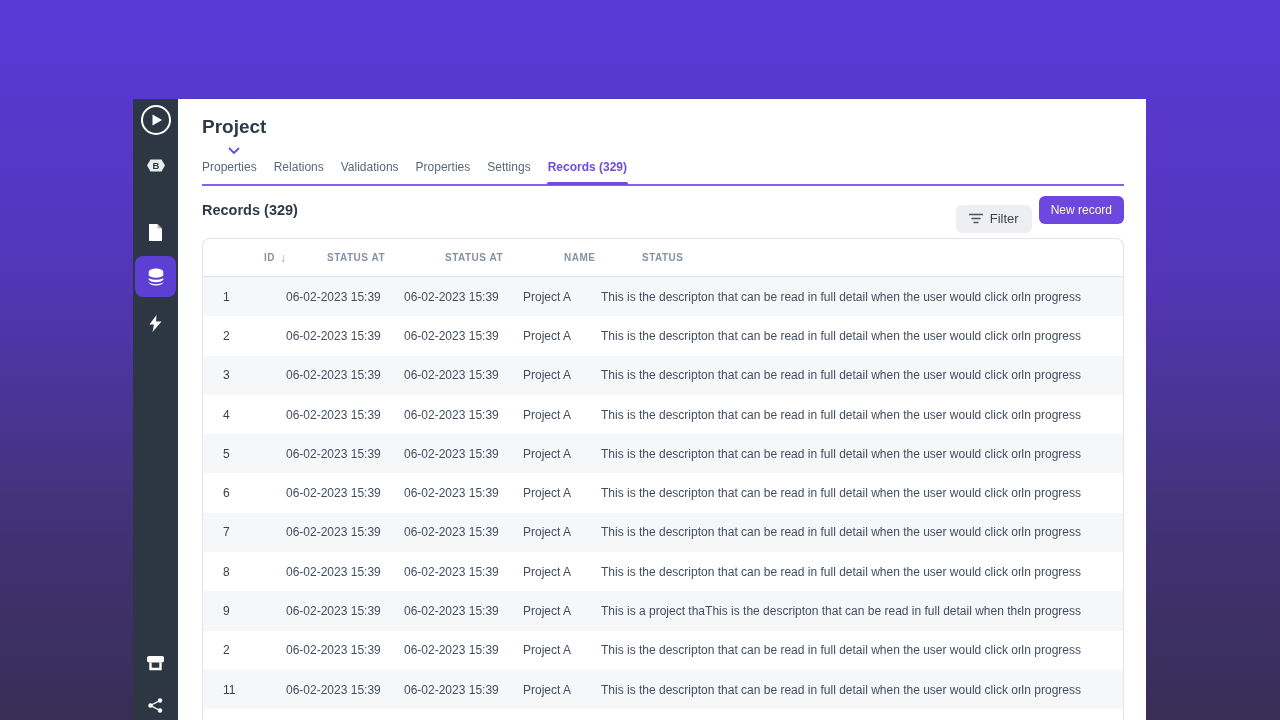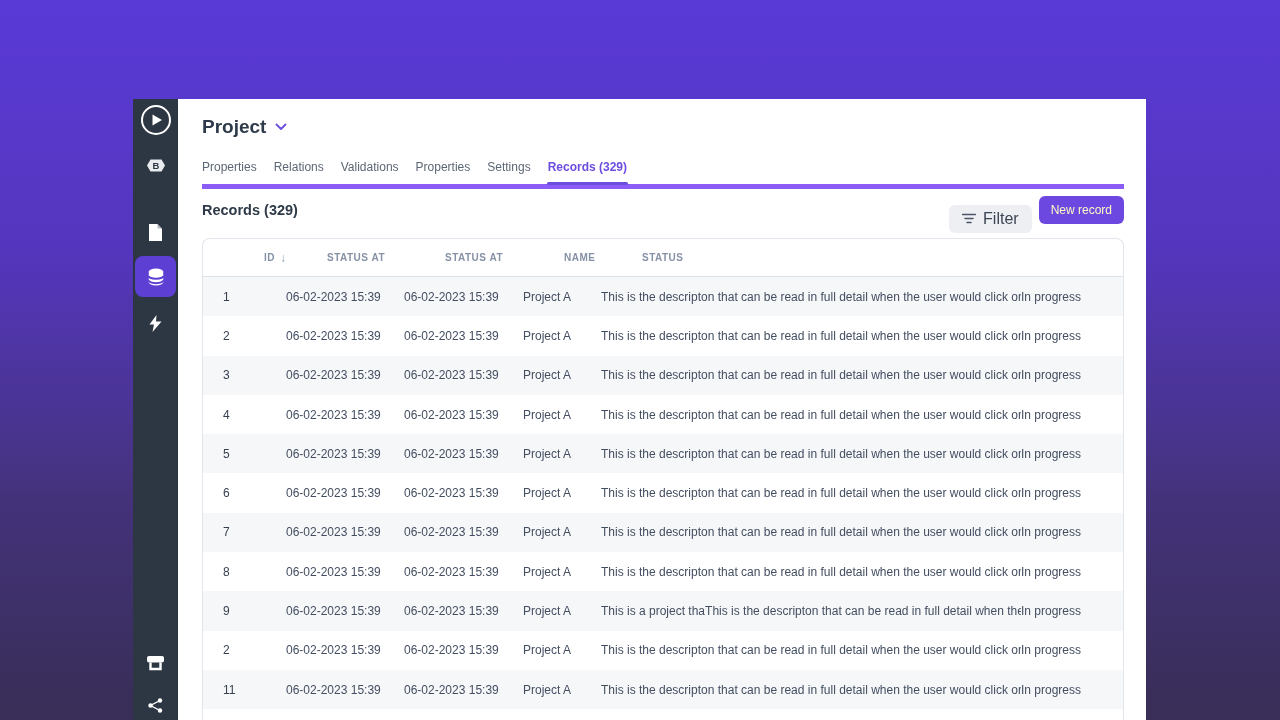--- a/index.html
+++ b/index.html
@@ -41,27 +41,28 @@
   
   .panel {
     position: absolute; left: 178px; top: 99px;
     width: 968px; height: 621px;
     background: #ffffff;
   }
   .title-row {
     position: absolute; left: 24px; top: 17px;
     display: flex; align-items: center; gap: 9px;
     cursor: pointer;
+    flex-direction: column;
   }
   .title { font-size: 19px; font-weight: 700; color: #2e3a49; }
 
   .tabs {
     position: absolute; left: 24px; right: 22px; top: 61px;
     display: flex; gap: 17px;
-    border-bottom: 5px solid #8b5cf6;
+    border-bottom: 2px solid #8b5cf6;
     padding-bottom: 10px;
   }
   .tab { font-size: 12px; color: #5c6775; position: relative; cursor: pointer; }
   .tab.active { color: #6d4de0; font-weight: 700; }
   .tab.active::after {
     content: ""; position: absolute; left: -1px; right: -1px; bottom: -11px;
     height: 3px; background: #6d4de0; border-radius: 2px;
   }
 
   .records-heading {
@@ -81,21 +82,21 @@
   }
   .search input {
     border: none; background: transparent; outline: none;
     font-size: 12px; color: #39424f; width: 100%;
     font-family: "Liberation Sans", sans-serif;
   }
   .search input::placeholder { color: #8d96a5; }
   .btn-filter {
     height: 28px; border-radius: 6px; background: #edeff3; border: none;
     display: flex; align-items: center; gap: 7px; padding: 0 13px;
-    font-size: 16px; color: #3c4654; cursor: pointer;
+    font-size: 13px; color: #3c4654; cursor: pointer;
     font-family: "Liberation Sans", sans-serif;
     margin-top: 17px;
   }
   .btn-new {
     height: 28px; border-radius: 6px; background: #6d48e0; border: none;
     color: #fef9c3; font-size: 12px; padding: 0 12px; cursor: pointer;
     font-family: "Liberation Sans", sans-serif;
   }
 
   

